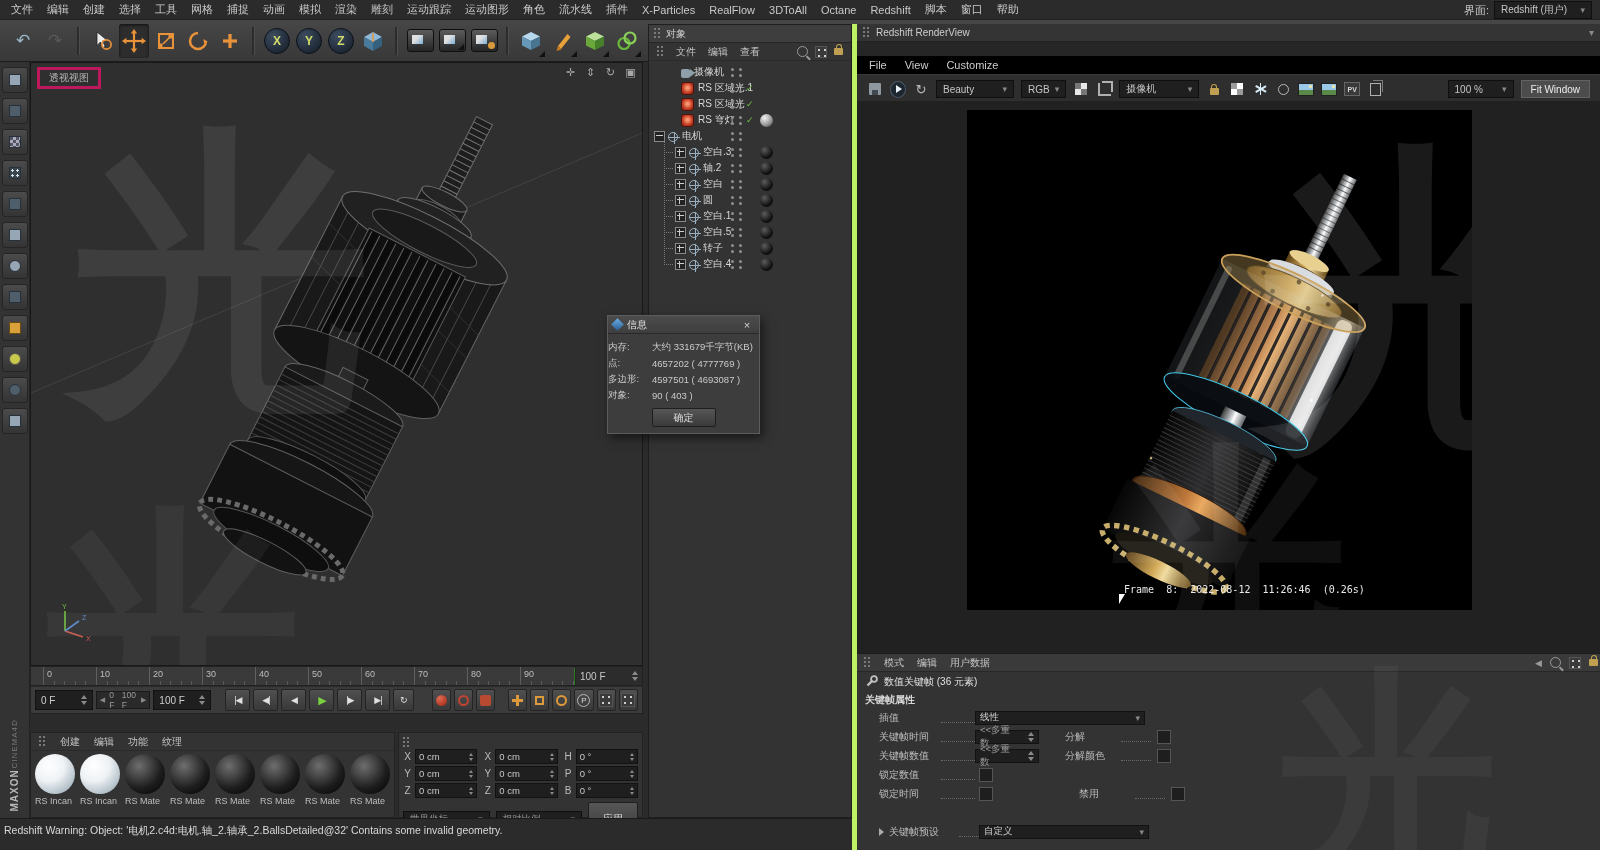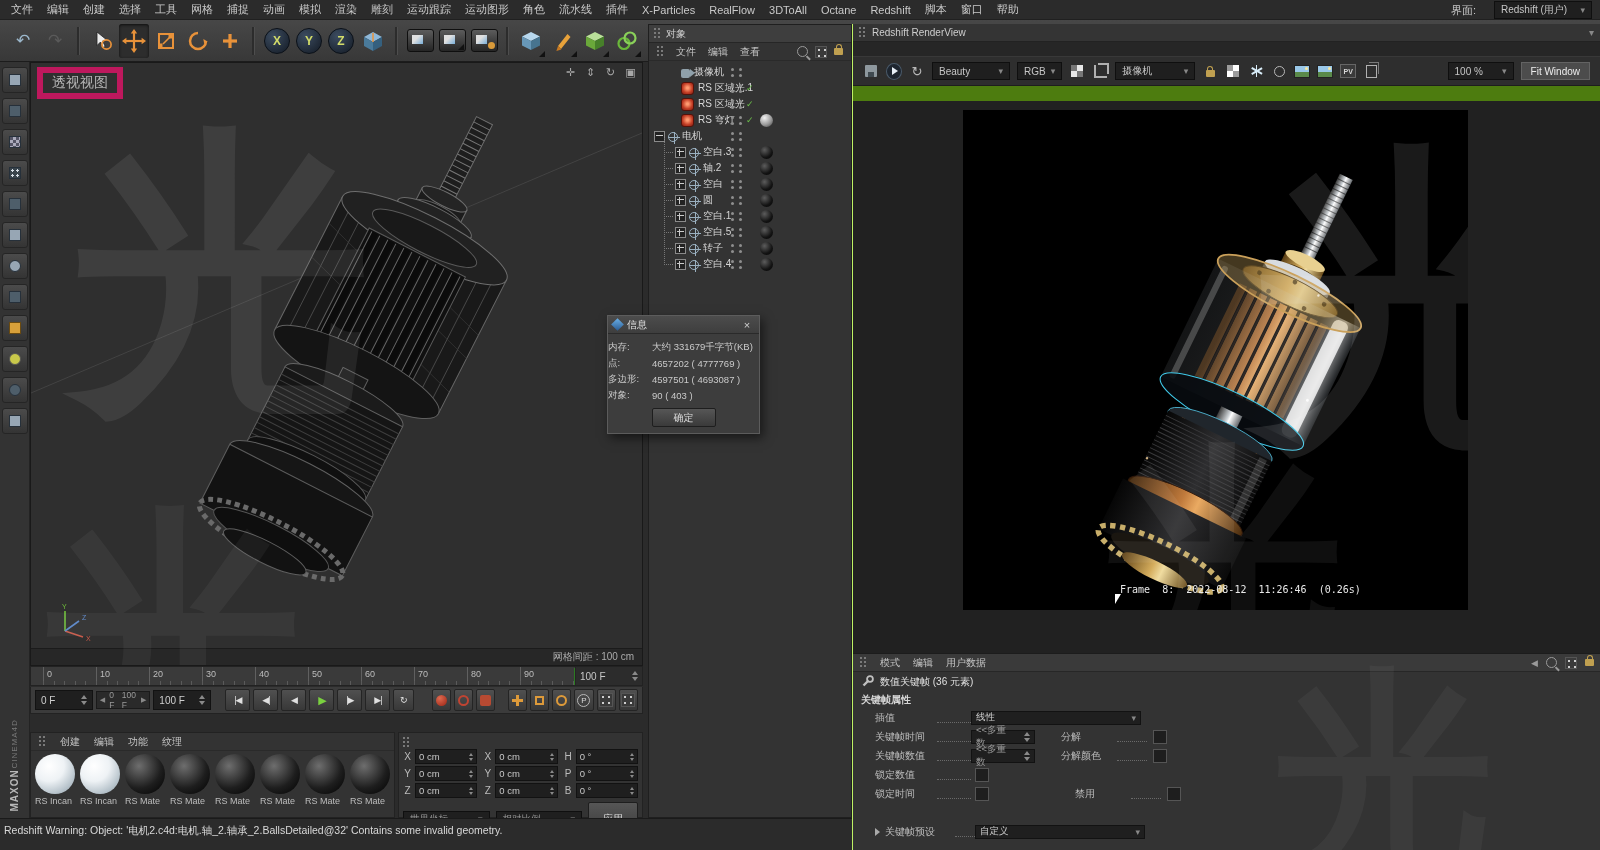--- a/index.html
+++ b/index.html
@@ -21,21 +21,21 @@
   .ldr{border-bottom:1px dotted #6a6a6a;height:9px;flex:0 0 auto}
   .searchicon{width:9px;height:9px;border:1.5px solid #9a9a9a;border-radius:50%;position:relative;flex:0 0 auto}
   .searchicon::after{content:"";position:absolute;width:5px;height:1.5px;background:#9a9a9a;transform:rotate(45deg);right:-4px;bottom:-2px}
   .lockicon{width:9px;height:7px;background:#c0a050;border-radius:1px;position:relative;margin-top:4px;flex:0 0 auto}
   .lockicon::before{content:"";position:absolute;top:-4px;left:1.5px;width:4px;height:4px;border:1.5px solid #c0a050;border-bottom:none;border-radius:3px 3px 0 0}
   .wm{position:absolute;color:#fff;pointer-events:none;z-index:40;line-height:1;font-weight:bold}
   
   .menubar{position:absolute;left:0;top:0;width:1600px;height:20px;background:#2b2b2b;border-bottom:1px solid #202020;
     display:flex;align-items:center;padding-left:4px;box-sizing:border-box}
   .mitem{padding:2px 7px;color:#c9c9c9;cursor:default;white-space:nowrap}
-  .menubar-right{margin-left:auto;display:flex;align-items:center;gap:18px;padding-right:8px}
+  .menubar-right{margin-left:auto;display:flex;align-items:center;gap:5px;padding-right:8px}
   
   .toolbar{position:absolute;left:0;top:20px;width:1600px;height:42px;background:linear-gradient(#474747,#383838);
     border-bottom:1px solid #1c1c1c;display:flex;align-items:center;padding-left:8px;gap:2px;box-sizing:border-box}
   .tbtn{width:30px;height:34px;display:flex;align-items:center;justify-content:center;border-radius:3px;position:relative}
   .tbtn.pressed{background:#2d2d2d;box-shadow:inset 0 1px 3px rgba(0,0,0,.7)}
   .tbtn .g{font-size:17px;color:#9cb8cc;line-height:1}
   .tbtn .g.dim{color:#5a5a5a}
   .tsep{width:2px;height:28px;margin:0 5px;background:#2c2c2c;border-right:1px solid #4e4e4e}
   .axisbtn{width:24px;height:24px;border-radius:50%;background:radial-gradient(circle at 35% 30%,#3c4c60,#131a24);
     border:1px solid #0a1018;color:#d2dc6a;font-weight:bold;font-size:12px;display:flex;align-items:center;justify-content:center}
@@ -55,21 +55,21 @@
   .lbtn.pt i{background:radial-gradient(circle,#d8e0e8 1.3px,transparent 1.4px) 0 0/5px 5px #39444c}
   .lbtn.og i{background:#d8a03a;border-color:#6a4a10}
   .lbtn.gl i{background:#c8c84a;border-radius:50%;border-color:#555}
   .maxon{margin-top:auto;margin-bottom:6px;display:flex;gap:1px;transform:rotate(180deg);writing-mode:vertical-rl;
     color:#8a8a8a;letter-spacing:1px;align-items:center}
   .maxon .b1{font-weight:bold;font-size:10px;color:#b8b8b8}
   .maxon .b2{font-size:8px;color:#7a7a7a}
   
   .viewport{position:absolute;left:30px;top:62px;width:613px;height:604px;background:#2f2f2f;border:1px solid #191919;
     box-sizing:border-box;overflow:hidden}
-  .vp-label{position:absolute;top:4px;left:6px;z-index:10;color:#b4b4b4;font-size:14px;padding:1px 9px;background:#2f2f2f;border:6px solid #be185d}
+  .vp-label{position:absolute;top:4px;left:6px;z-index:10;color:#b4b4b4;font-size:10px;padding:1px 9px;background:#2f2f2f;border:3px solid #be185d}
   .vp-nav{position:absolute;top:3px;right:5px;z-index:10;display:flex;gap:7px;color:#a8a8a8;font-size:11px}
   .vp-nav span{width:13px;text-align:center}
   .gridbar{position:absolute;bottom:0;left:0;right:0;height:16px;background:#272727;border-top:1px solid #1b1b1b;
     display:flex;justify-content:flex-end;align-items:center;padding-right:8px;font-size:10px;color:#ababab;z-index:10}
   .vp-model{position:absolute;left:0;top:0}
   .gizmo{position:absolute;left:22px;bottom:22px;z-index:9}
   
   .ruler{position:absolute;left:30px;top:666px;width:613px;height:20px;background:#3a3a3a;border:1px solid #222;
     box-sizing:border-box;display:flex}
   .ruler-ticks{flex:1;position:relative;display:flex;padding-left:12px;overflow:hidden}
@@ -160,21 +160,21 @@
   .infodlg{position:absolute;left:607px;top:315px;width:153px;height:119px;background:#3d3d3d;border:1px solid #5c5c5c;
     box-shadow:3px 4px 10px rgba(0,0,0,.55);z-index:60;box-sizing:border-box}
   .dtitle{height:17px;background:linear-gradient(#4c4c4c,#3e3e3e);border-bottom:1px solid #2a2a2a;display:flex;align-items:center;
     gap:5px;padding:0 5px;font-size:10px;color:#e0e0e0}
   .dico{width:9px;height:9px;background:linear-gradient(135deg,#6ab0e8,#2a5a90);transform:rotate(45deg);flex:0 0 auto}
   .dclose{margin-left:auto;color:#cfcfcf;font-size:11px;width:14px;text-align:center}
   .drow{display:flex;height:16px;align-items:center;padding:0 0;font-size:9.5px;color:#cacaca}
   .drow .dl{width:44px;flex:0 0 auto}
   .dbtn{margin:5px auto 0;width:62px;height:17px;display:flex;align-items:center;justify-content:center;font-size:10px}
   
-  .rswin{position:absolute;left:852px;top:24px;width:748px;height:826px;background:#4d7c0f;border-left:1px solid #bef264;box-sizing:border-box}
+  .rswin{position:absolute;left:852px;top:24px;width:748px;height:826px;background:#000000;border-left:5px solid #bef264;box-sizing:border-box}
   .rs-title{height:17px;background:#343434;border-bottom:1px solid #222;display:flex;align-items:center;gap:6px;padding:0 6px;font-size:10px;color:#cecece}
   .rs-gap{height:14px;background:#262626}
   .rs-menus{height:18px;display:flex;align-items:center;gap:18px;padding:0 12px;font-size:11px;color:#cccccc}
   .rs-toolbar{height:28px;display:flex;align-items:center;gap:7px;padding:0 10px;background:#2e2e2e;border-top:1px solid #383838;border-bottom:1px solid #1e1e1e}
   .rsico{width:16px;height:16px;display:flex;align-items:center;justify-content:center;flex:0 0 auto}
   .floppy{width:12px;height:12px;background:#8e989e;border-radius:1px;position:relative}
   .floppy::after{content:"";position:absolute;left:3px;bottom:0;width:6px;height:5px;background:#404a50}
   .playcirc{width:15px;height:15px;border-radius:50%;background:#1e2630;border:1px solid #4a5a6a;display:flex;align-items:center;justify-content:center}
   .playcirc::after{content:"";border-left:6px solid #e8f0f8;border-top:4px solid transparent;border-bottom:4px solid transparent;margin-left:1px}
   .refr{color:#b8b8b8;font-size:13px}
@@ -502,23 +502,20 @@
       </g>
     </svg>
     <svg class="gizmo" width="48" height="42" viewBox="0 0 48 42">
       <line x1="12" y1="30" x2="12" y2="10" stroke="#6fbf3a" stroke-width="1.6"></line>
       <line x1="12" y1="30" x2="30" y2="36" stroke="#c85a4a" stroke-width="1.6"></line>
       <line x1="12" y1="30" x2="26" y2="20" stroke="#5a86c8" stroke-width="1.6"></line>
       <text x="9" y="8" font-size="7" fill="#6fbf3a">Y</text>
       <text x="33" y="40" font-size="7" fill="#c85a4a">X</text>
       <text x="29" y="19" font-size="7" fill="#5a86c8">Z</text>
     </svg>
-    <div class="gridbar">
-      <span>网格间距 : 100 cm</span>
-    </div>
   </div>
 
   <div class="ruler">
     <div class="ruler-ticks">
 
       <div class="playhead"></div>
     <span class="tick">0</span>
         <span class="tick">10</span>
         <span class="tick">20</span>
         <span class="tick">30</span>
@@ -985,20 +982,25 @@
     <div class="btn3d dbtn">确定</div>
   </div>
 
   <div class="rswin">
     <div class="rs-title">
       <span class="dragdots"></span>
       <span>Redshift RenderView</span>
       <span class="dd" style="margin-left:auto;color:#888">▾</span>
     </div>
     <div class="rs-gap"></div>
+    <div class="rs-menus">
+      <span>File</span>
+      <span>View</span>
+      <span>Customize</span>
+    </div>
     <div class="rs-toolbar">
       <span class="rsico">
           <span class="floppy"></span>
         </span>
       <span class="rsico">
           <span class="playcirc"></span>
         </span>
       <span class="rsico">
           <span class="refr">↻</span>
         </span>

